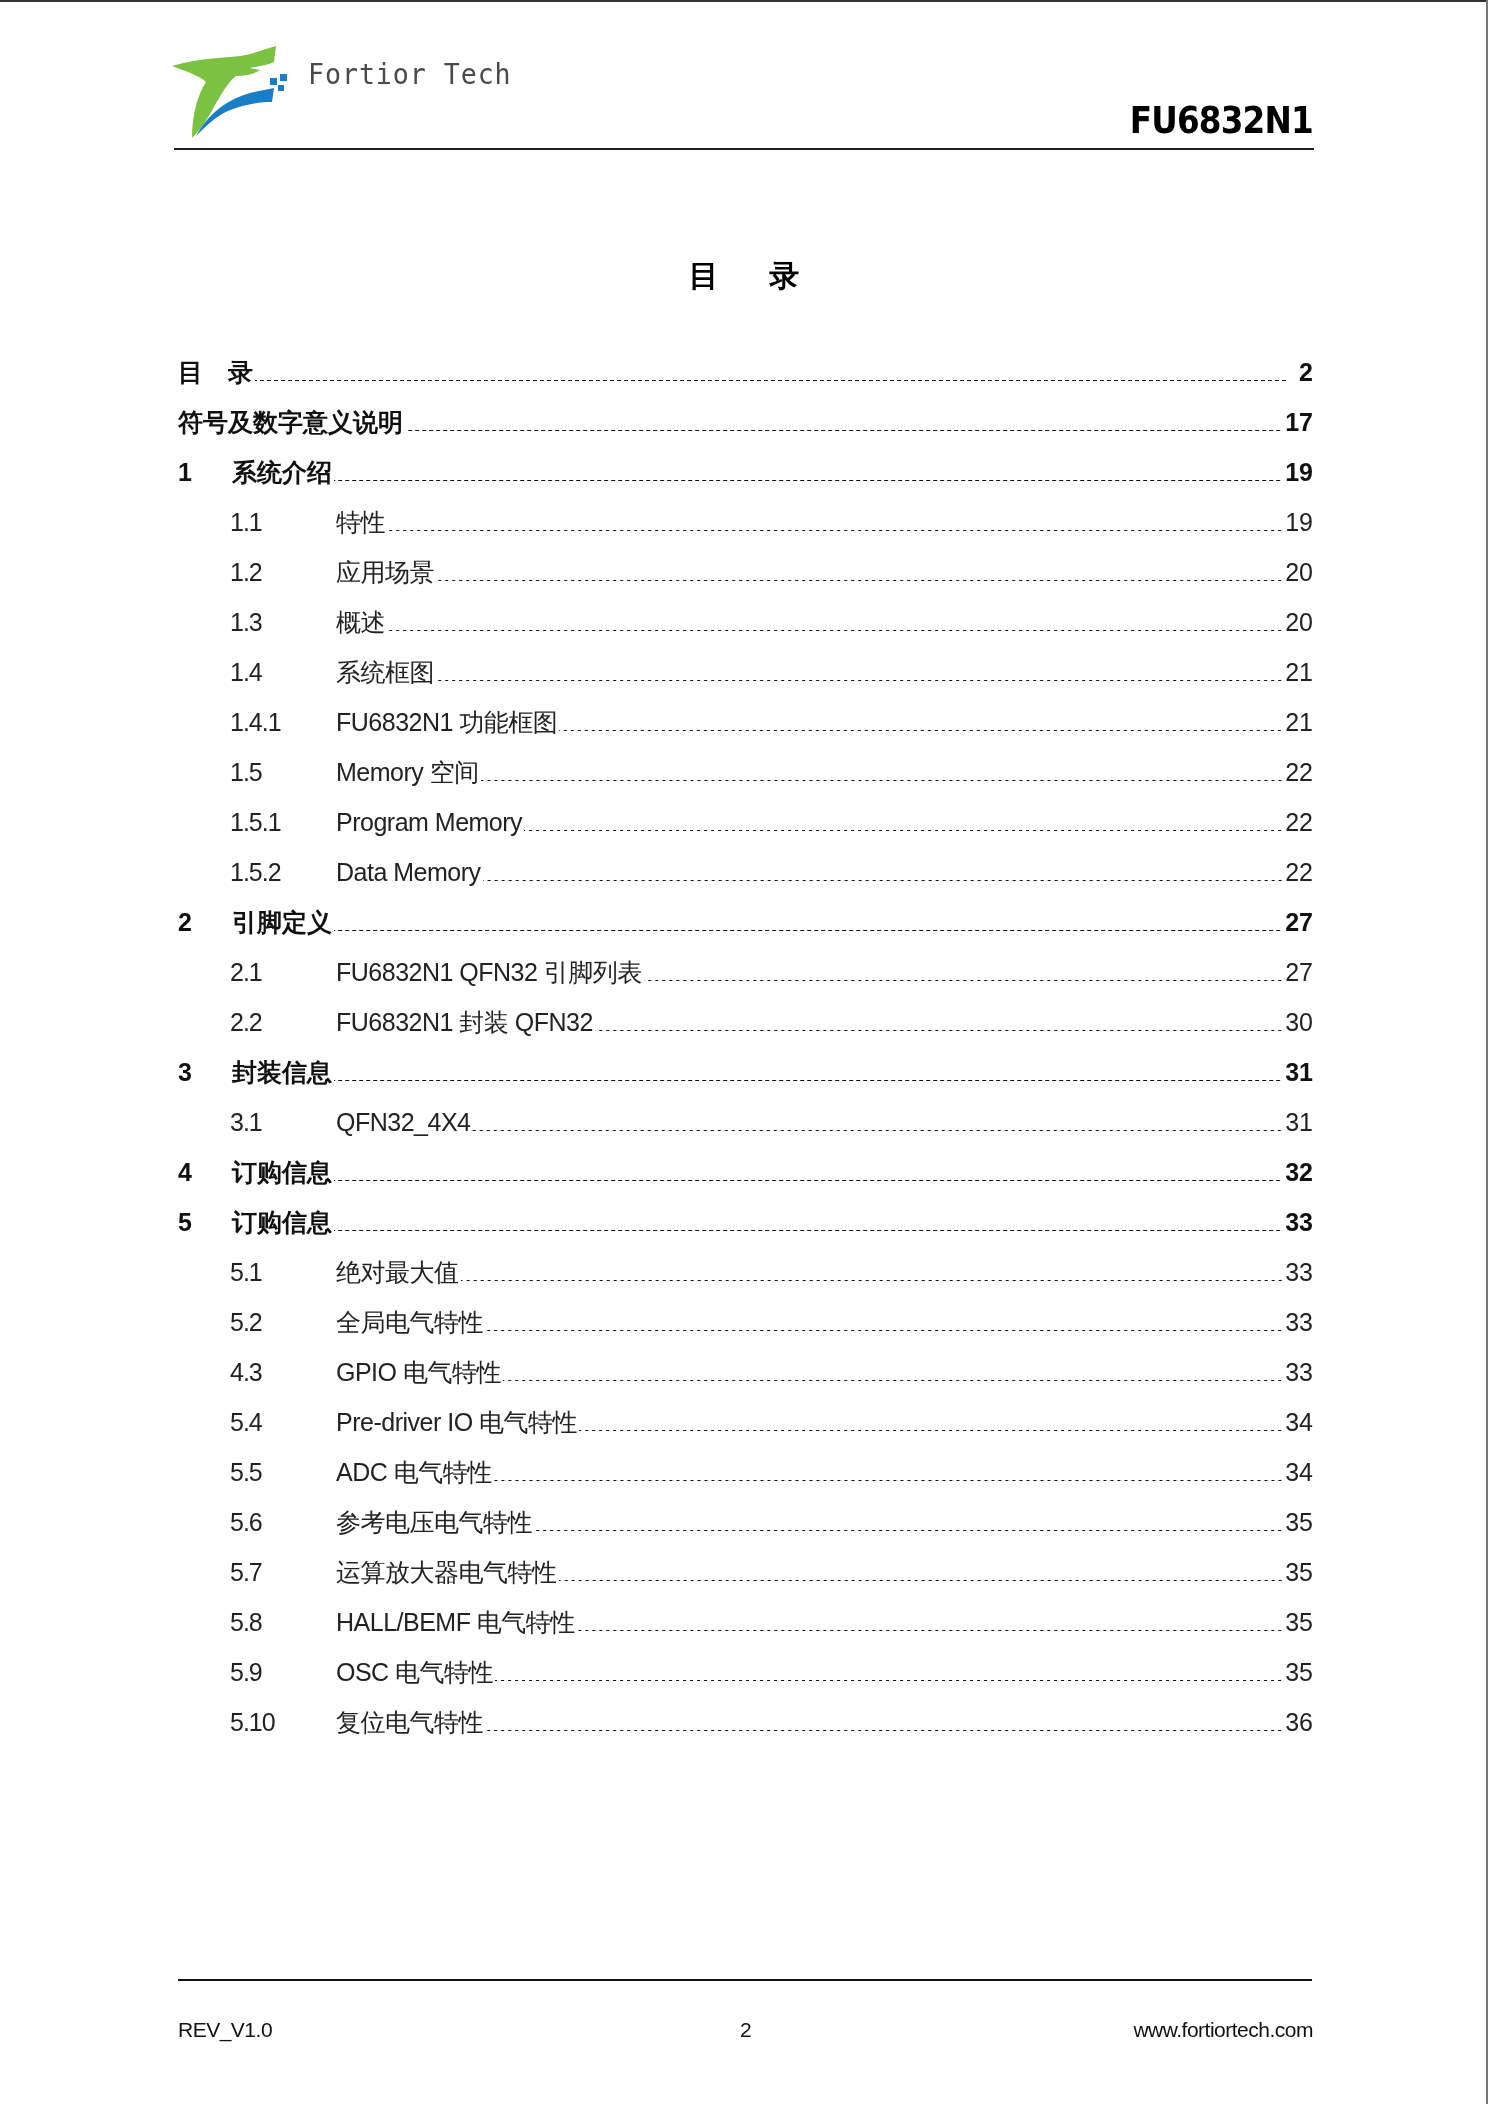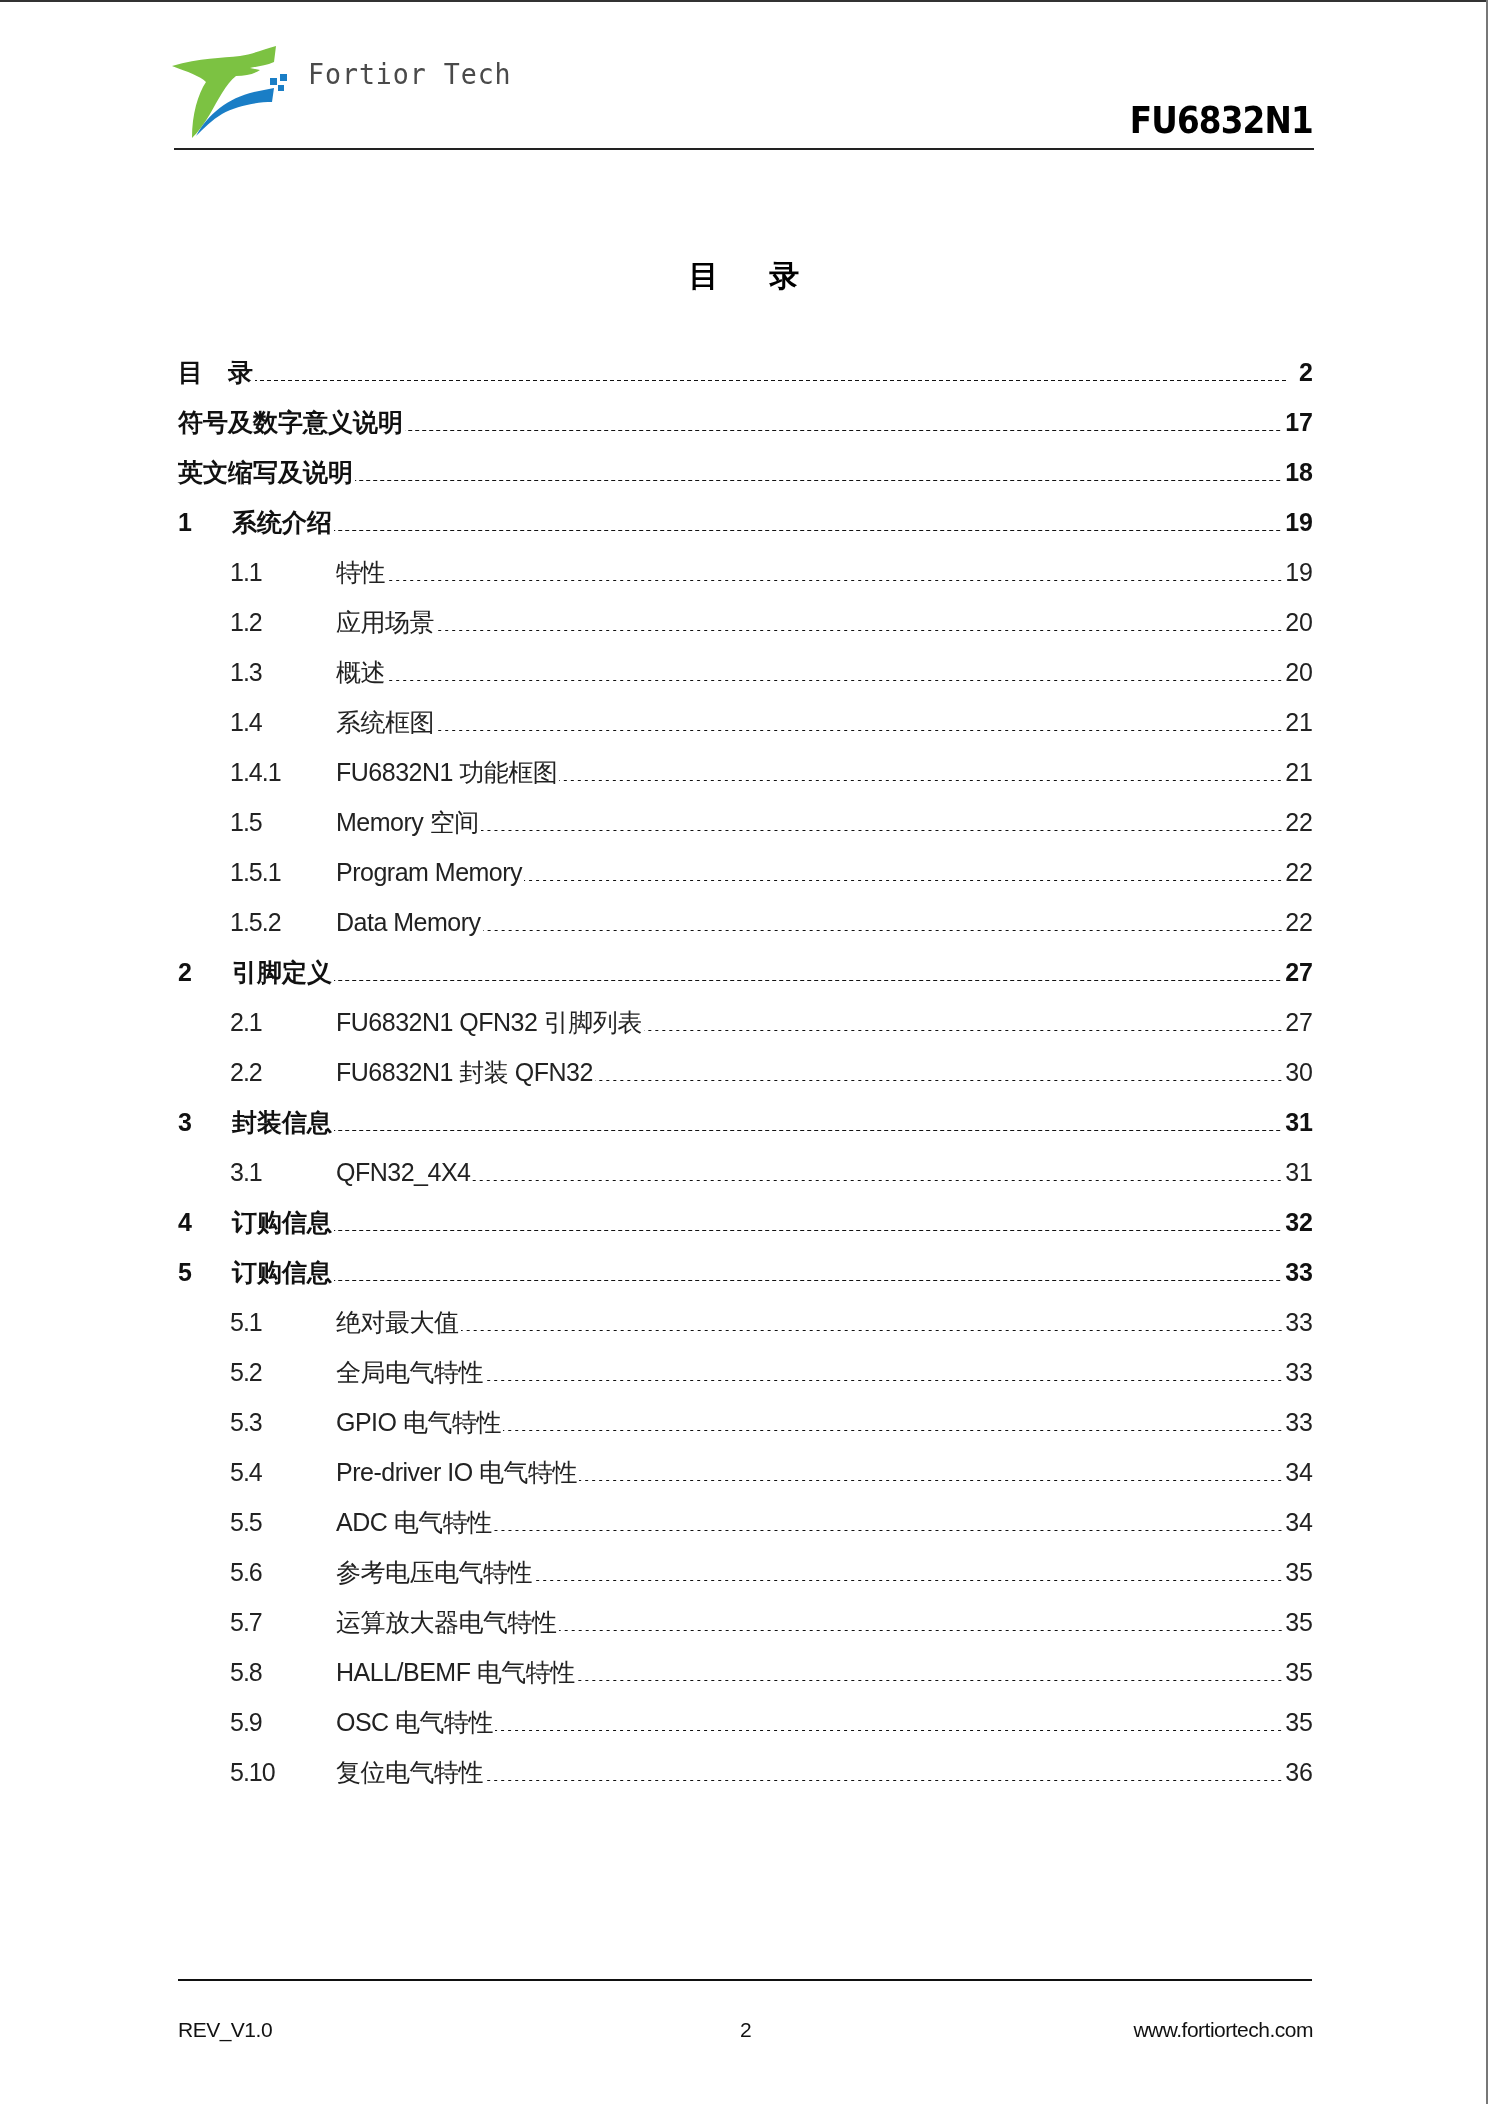--- a/index.html
+++ b/index.html
@@ -76,27 +76,20 @@
         <span class="page">2</span>
       </div>
     </div>
     <div class="toc-row lvl0">
       <div class="inner">
         <span class="label">符号及数字意义说明</span>
         <span class="leader"></span>
         <span class="page">17</span>
       </div>
     </div>
-    <div class="toc-row lvl0">
-      <div class="inner">
-        <span class="label">英文缩写及说明</span>
-        <span class="leader"></span>
-        <span class="page">18</span>
-      </div>
-    </div>
     <div class="toc-row lvl1">
       <div class="inner">
         <span class="num">1</span>
         <span class="label">系统介绍</span>
         <span class="leader"></span>
         <span class="page">19</span>
       </div>
     </div>
     <div class="toc-row lvl2">
       <div class="inner">
@@ -229,21 +222,21 @@
     <div class="toc-row lvl2">
       <div class="inner">
         <span class="num">5.2</span>
         <span class="label">全局电气特性</span>
         <span class="leader"></span>
         <span class="page">33</span>
       </div>
     </div>
     <div class="toc-row lvl2">
       <div class="inner">
-        <span class="num">5.3</span>
+        <span class="num">4.3</span>
         <span class="label">GPIO 电气特性</span>
         <span class="leader"></span>
         <span class="page">33</span>
       </div>
     </div>
     <div class="toc-row lvl2">
       <div class="inner">
         <span class="num">5.4</span>
         <span class="label">Pre-driver IO 电气特性</span>
         <span class="leader"></span>

